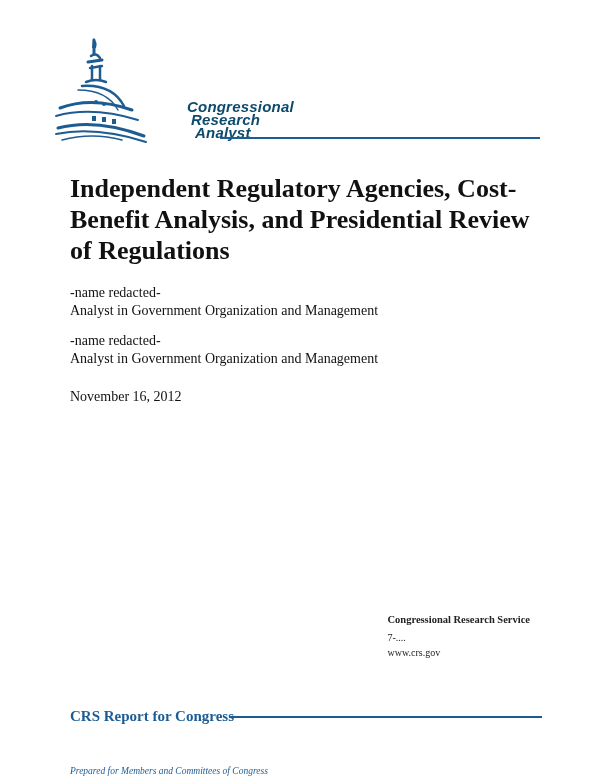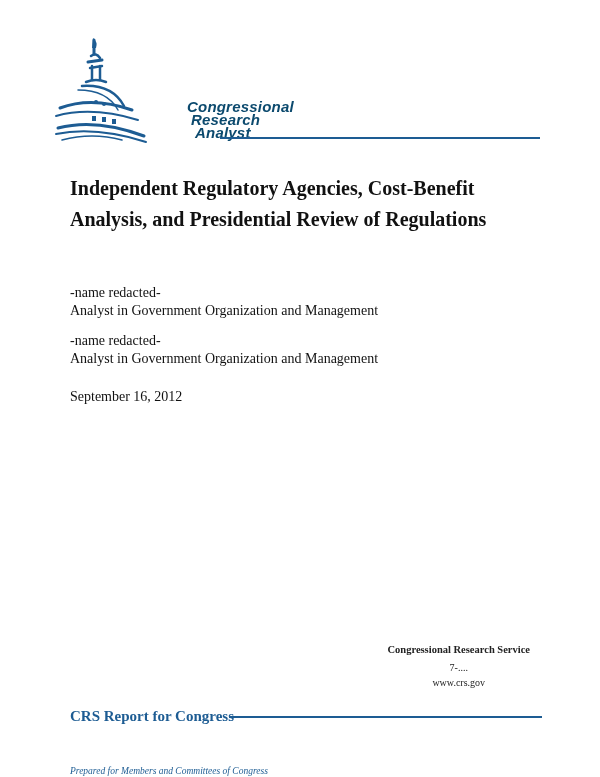--- a/index.html
+++ b/index.html
@@ -3,26 +3,26 @@
   <meta charset="utf-8">
   <style>
     html, body { margin: 0; padding: 0; background: #ffffff; }
     body { width: 600px; height: 777px; position: relative; overflow: hidden; font-family: "DejaVu Serif", serif; color: #111; }
     .logo { position: absolute; left: 52px; top: 36px; width: 100px; height: 110px; }
     .logo-text { position: absolute; left: 147px; top: 100px; font-family: "Liberation Sans", sans-serif; font-style: italic; font-weight: bold; color: #0c4a6e; font-size: 15px; line-height: 13px; letter-spacing: 0.2px; margin-left: 40px; }
     .logo-text div { white-space: nowrap; }
     .logo-text .l2 { padding-left: 4px; }
     .logo-text .l3 { padding-left: 8px; }
     .header-rule { position: absolute; left: 220px; top: 137px; width: 320px; height: 2px; background: #1d5c93; }
-    .title { position: absolute; left: 70px; top: 173px; width: 480px; font-family: "Liberation Serif", serif; font-weight: bold; font-size: 20px; line-height: 31px; color: #111; }
+    .title { position: absolute; left: 70px; top: 173px; width: 480px; font-family: "Liberation Serif", serif; font-weight: bold; font-size: 26px; line-height: 31px; color: #111; }
     .authors { position: absolute; left: 70px; top: 284px; font-family: "Liberation Serif", serif; font-size: 14px; line-height: 18px; color: #111; }
     .author { margin-bottom: 12px; }
     .author .name { font-weight: normal; }
     .date { position: absolute; left: 70px; top: 389px; font-family: "Liberation Serif", serif; font-size: 14px; color: #111; }
-    .meta { position: absolute; right: 70px; top: 642px; text-align: center; font-family: "Liberation Serif", serif; font-size: 10px; line-height: 15px; color: #222; }
+    .meta { position: absolute; right: 70px; top: 612px; text-align: left; font-family: "Liberation Serif", serif; font-size: 10px; line-height: 15px; color: #222; }
     .meta .org { font-weight: bold; font-size: 10.5px; margin-bottom: 3px; }
     .footer-title { position: absolute; left: 70px; top: 708px; font-family: "Liberation Serif", serif; font-weight: bold; font-size: 15px; color: #1d5c93; white-space: nowrap; }
     .footer-rule { position: absolute; left: 229px; top: 716px; width: 313px; height: 2px; background: #1d5c93; }
     .footer-sub { position: absolute; left: 70px; top: 766px; font-family: "Liberation Serif", serif; font-style: italic; font-size: 9.5px; color: #1d5c93; }
   </style>
 </head>
 <body>
 
 <div class="logo">
   <svg width="100" height="110" viewBox="0 0 100 110">
@@ -65,21 +65,21 @@
   <div class="author">
     <div class="name">-name redacted-</div>
     <div class="role">Analyst in Government Organization and Management</div>
   </div>
   <div class="author">
     <div class="name">-name redacted-</div>
     <div class="role">Analyst in Government Organization and Management</div>
   </div>
 </div>
 
-<div class="date">September 16, 2012</div>
+<div class="date">November 16, 2012</div>
 
 <div class="meta">
   <div class="org">Congressional Research Service</div>
   <div>7-....</div>
   <div>www.crs.gov</div>
 </div>
 
 <div class="footer-title">CRS Report for Congress</div>
 <div class="footer-rule"></div>
 <div class="footer-sub">Prepared for Members and Committees of Congress</div>

